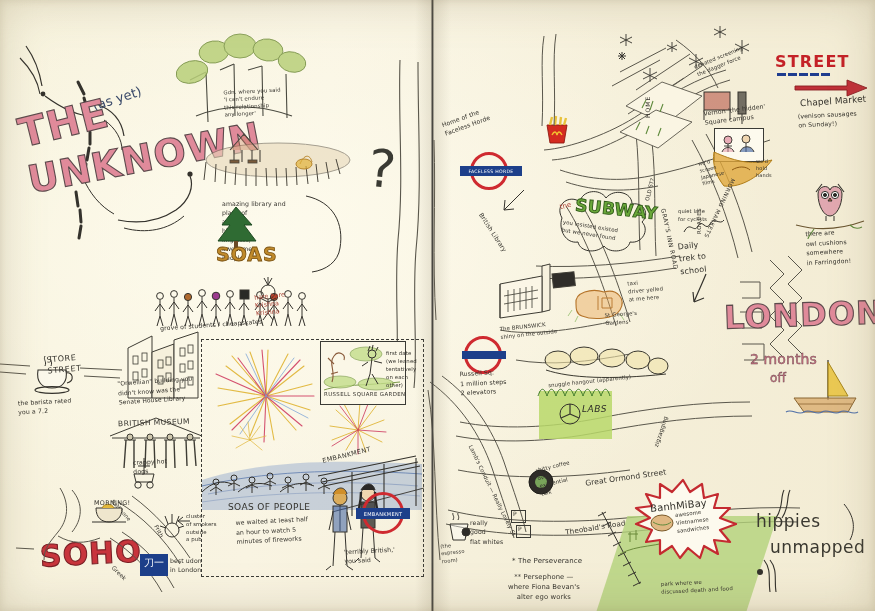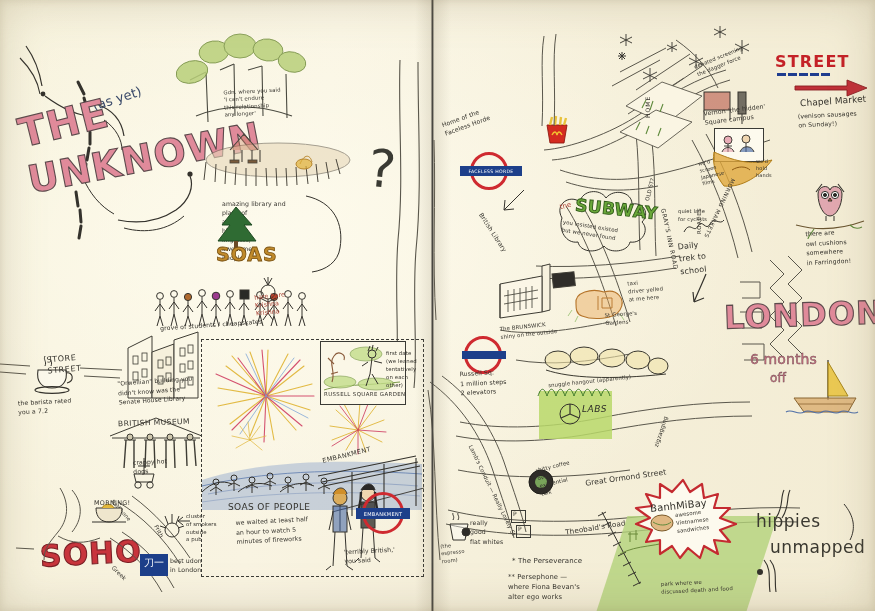--- a/index.html
+++ b/index.html
@@ -584,21 +584,21 @@
   <svg class="ink" style="left:794px;top:215px;" width="72" height="24" fill="none" stroke="#6a5530" stroke-width="1.1">
     <path d="M2 10 C 24 16, 48 14, 70 6"></path>
     <path d="M20 14 c-4 6 -6 8 -6 10 M56 10 c4 4 8 4 12 2" stroke="#5f8a3c"></path>
   </svg>
   <div class="hw s" style="left:806px;top:228px;line-height:1.55;transform:rotate(-3deg);">there are
 owl cushions
 somewhere
 in Farringdon!</div>
 
   <div class="bubble" style="left:724px;top:300px;font-size:32px;transform:rotate(-2deg);">LONDON</div>
-  <div class="hw" style="left:750px;top:352px;font-size:14px;color:#c8707f;-webkit-text-stroke:.4px #6a4850;">6 months</div>
+  <div class="hw" style="left:750px;top:352px;font-size:14px;color:#c8707f;-webkit-text-stroke:.4px #6a4850;">2 months</div>
   <div class="hw" style="left:770px;top:372px;font-size:12px;color:#c8707f;-webkit-text-stroke:.4px #6a4850;">off</div>
 
   <svg class="ink" style="left:786px;top:356px;" width="78" height="60" viewBox="0 0 78 60" fill="none" stroke="#34322c" stroke-width="1">
     <path d="M42 44 L42 4" stroke-width="1.2"></path>
     <path d="M42 6 L62 40 L42 40 Z" fill="#e8c23c" fill-opacity=".85" stroke="#a7861c"></path>
     <path d="M8 42 L70 42 L62 56 L18 56 Z" fill="#d8a868" fill-opacity=".75" stroke="#8a6632"></path>
     <path d="M12 48 L66 48" stroke="#8a6632" stroke-width=".8"></path>
     <g stroke="#4f6fa8" stroke-width="1.2">
       <path d="M0 56 c6 -4 12 4 18 0 c6 -4 12 4 18 0 c6 -4 12 4 18 0 c6 -4 12 4 18 0"></path>
     </g>
@@ -716,21 +716,21 @@
   <div class="hw xs" style="left:441px;top:542px;font-size:5.2px;line-height:1.4;transform:rotate(-6deg);">(the
 espresso
 room)</div>
 
   <div class="smallbox" style="left:511px;top:510px;width:13px;height:11px;"></div>
   <div class="hw xs" style="left:513px;top:511px;font-size:6px;">P</div>
   <div class="smallbox" style="left:516px;top:525px;width:13px;height:11px;"></div>
   <div class="hw xs" style="left:518px;top:526px;font-size:6px;">P</div>
 
   <div class="hw s" style="left:512px;top:558px;font-size:7px;">* The Perseverance</div>
-  <div class="hw s" style="left:508px;top:573px;font-size:6.8px;line-height:1.45;">** Persephone —
+  <div class="hw s" style="left:508px;top:573px;font-size:6.8px;line-height:1.45;text-align:center;">** Persephone —
 where Fiona Bevan's
 alter ego works</div>
 
   <div class="parkgreen" style="left:612px;top:516px;width:150px;height:95px;transform:skewX(-18deg);"></div>
   <svg class="ink" style="left:592px;top:510px;" width="60" height="90" fill="none" stroke="#34322c" stroke-width="1">
     <path d="M10 2 L48 74"></path>
     <path d="M6 6 l8 -4 M11 16 l8 -4 M16 26 l8 -4 M21 36 l8 -4 M26 46 l8 -4 M31 56 l8 -4 M36 66 l8 -4 M41 76 l8 -4"></path>
   </svg>
   <svg class="ink" style="left:660px;top:530px;" width="34" height="22" fill="none" stroke="#34322c" stroke-width="1">
     <path d="M2 12 l28 -4 M4 16 l26 -4 M8 8 l0 12 M24 6 l0 12 M12 2 l16 -2"></path>

